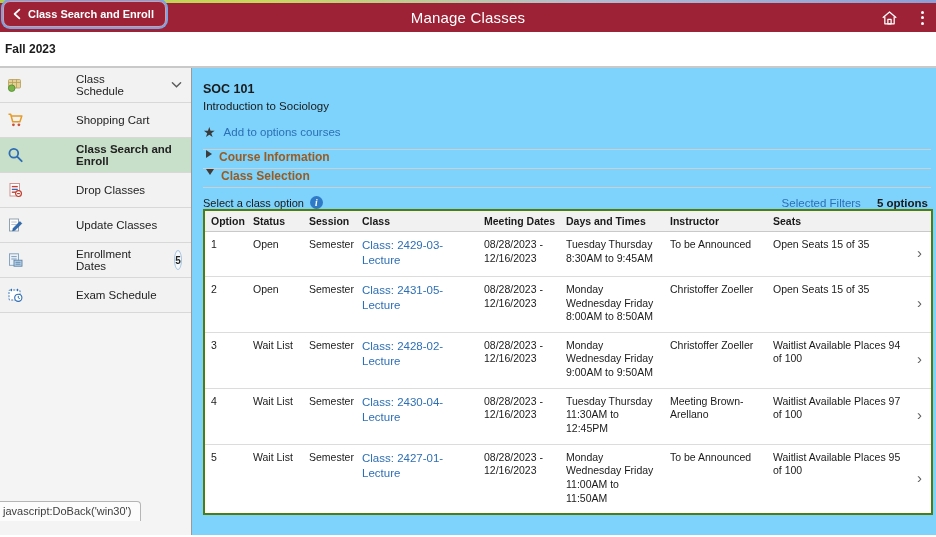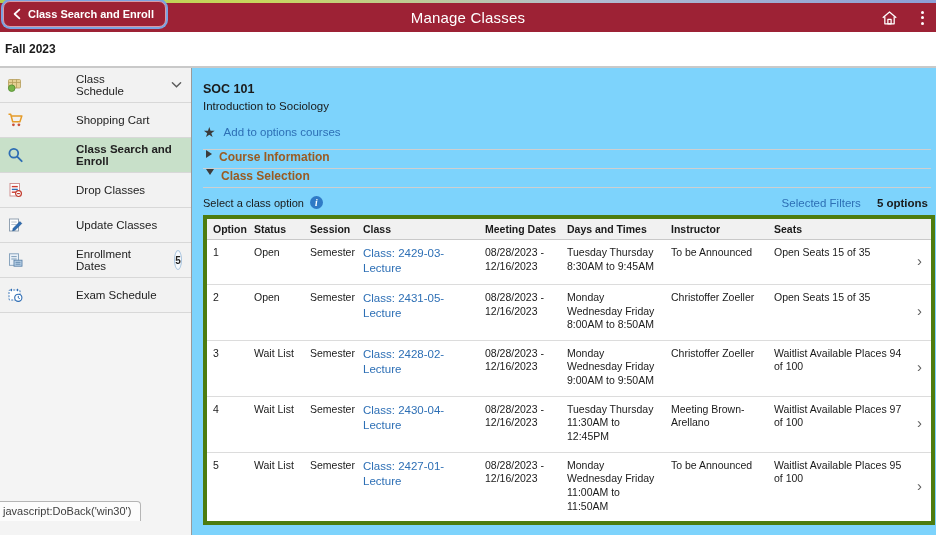--- a/index.html
+++ b/index.html
@@ -65,21 +65,21 @@
   .select-label { font-size:11px; }
   .info-icon { display:inline-flex; width:13px; height:13px; border-radius:50%;
     background:#2f7ac6; color:#fff; font-size:9.5px; font-weight:700; font-style:italic;
     font-family:"Liberation Serif", serif; align-items:center; justify-content:center;
     margin-left:6px; cursor:pointer; }
   .select-right { margin-left:auto; display:flex; align-items:center; gap:16px; }
   .options-count { font-size:11.5px; font-weight:700; }
 
   
   .options-table { width:100%; border-collapse:collapse; table-layout:fixed;
-    margin-top:6px; border:4px solid #4d7c0f; }
+    border:2px solid #4d7c0f; }
   .options-table th { background:#f1f1f1; font-size:10.5px; font-weight:700;
     text-align:left; padding:4px 4px 4px 6px; border-bottom:1px solid #c9c9c9; }
   .options-table td { font-size:10.5px; vertical-align:top;
     padding:6px 4px 8px 6px; border-top:1px solid #dcdcdc; line-height:1.3; }
   .options-table tr.option-row { cursor:pointer; background:#fff; }
   .cell-line { display:block; }
   .chev-cell { vertical-align:middle !important; text-align:right;
     padding-right:9px !important; }
   .row-chevron { color:#5f5f5f; font-size:15px; line-height:1; }
 

